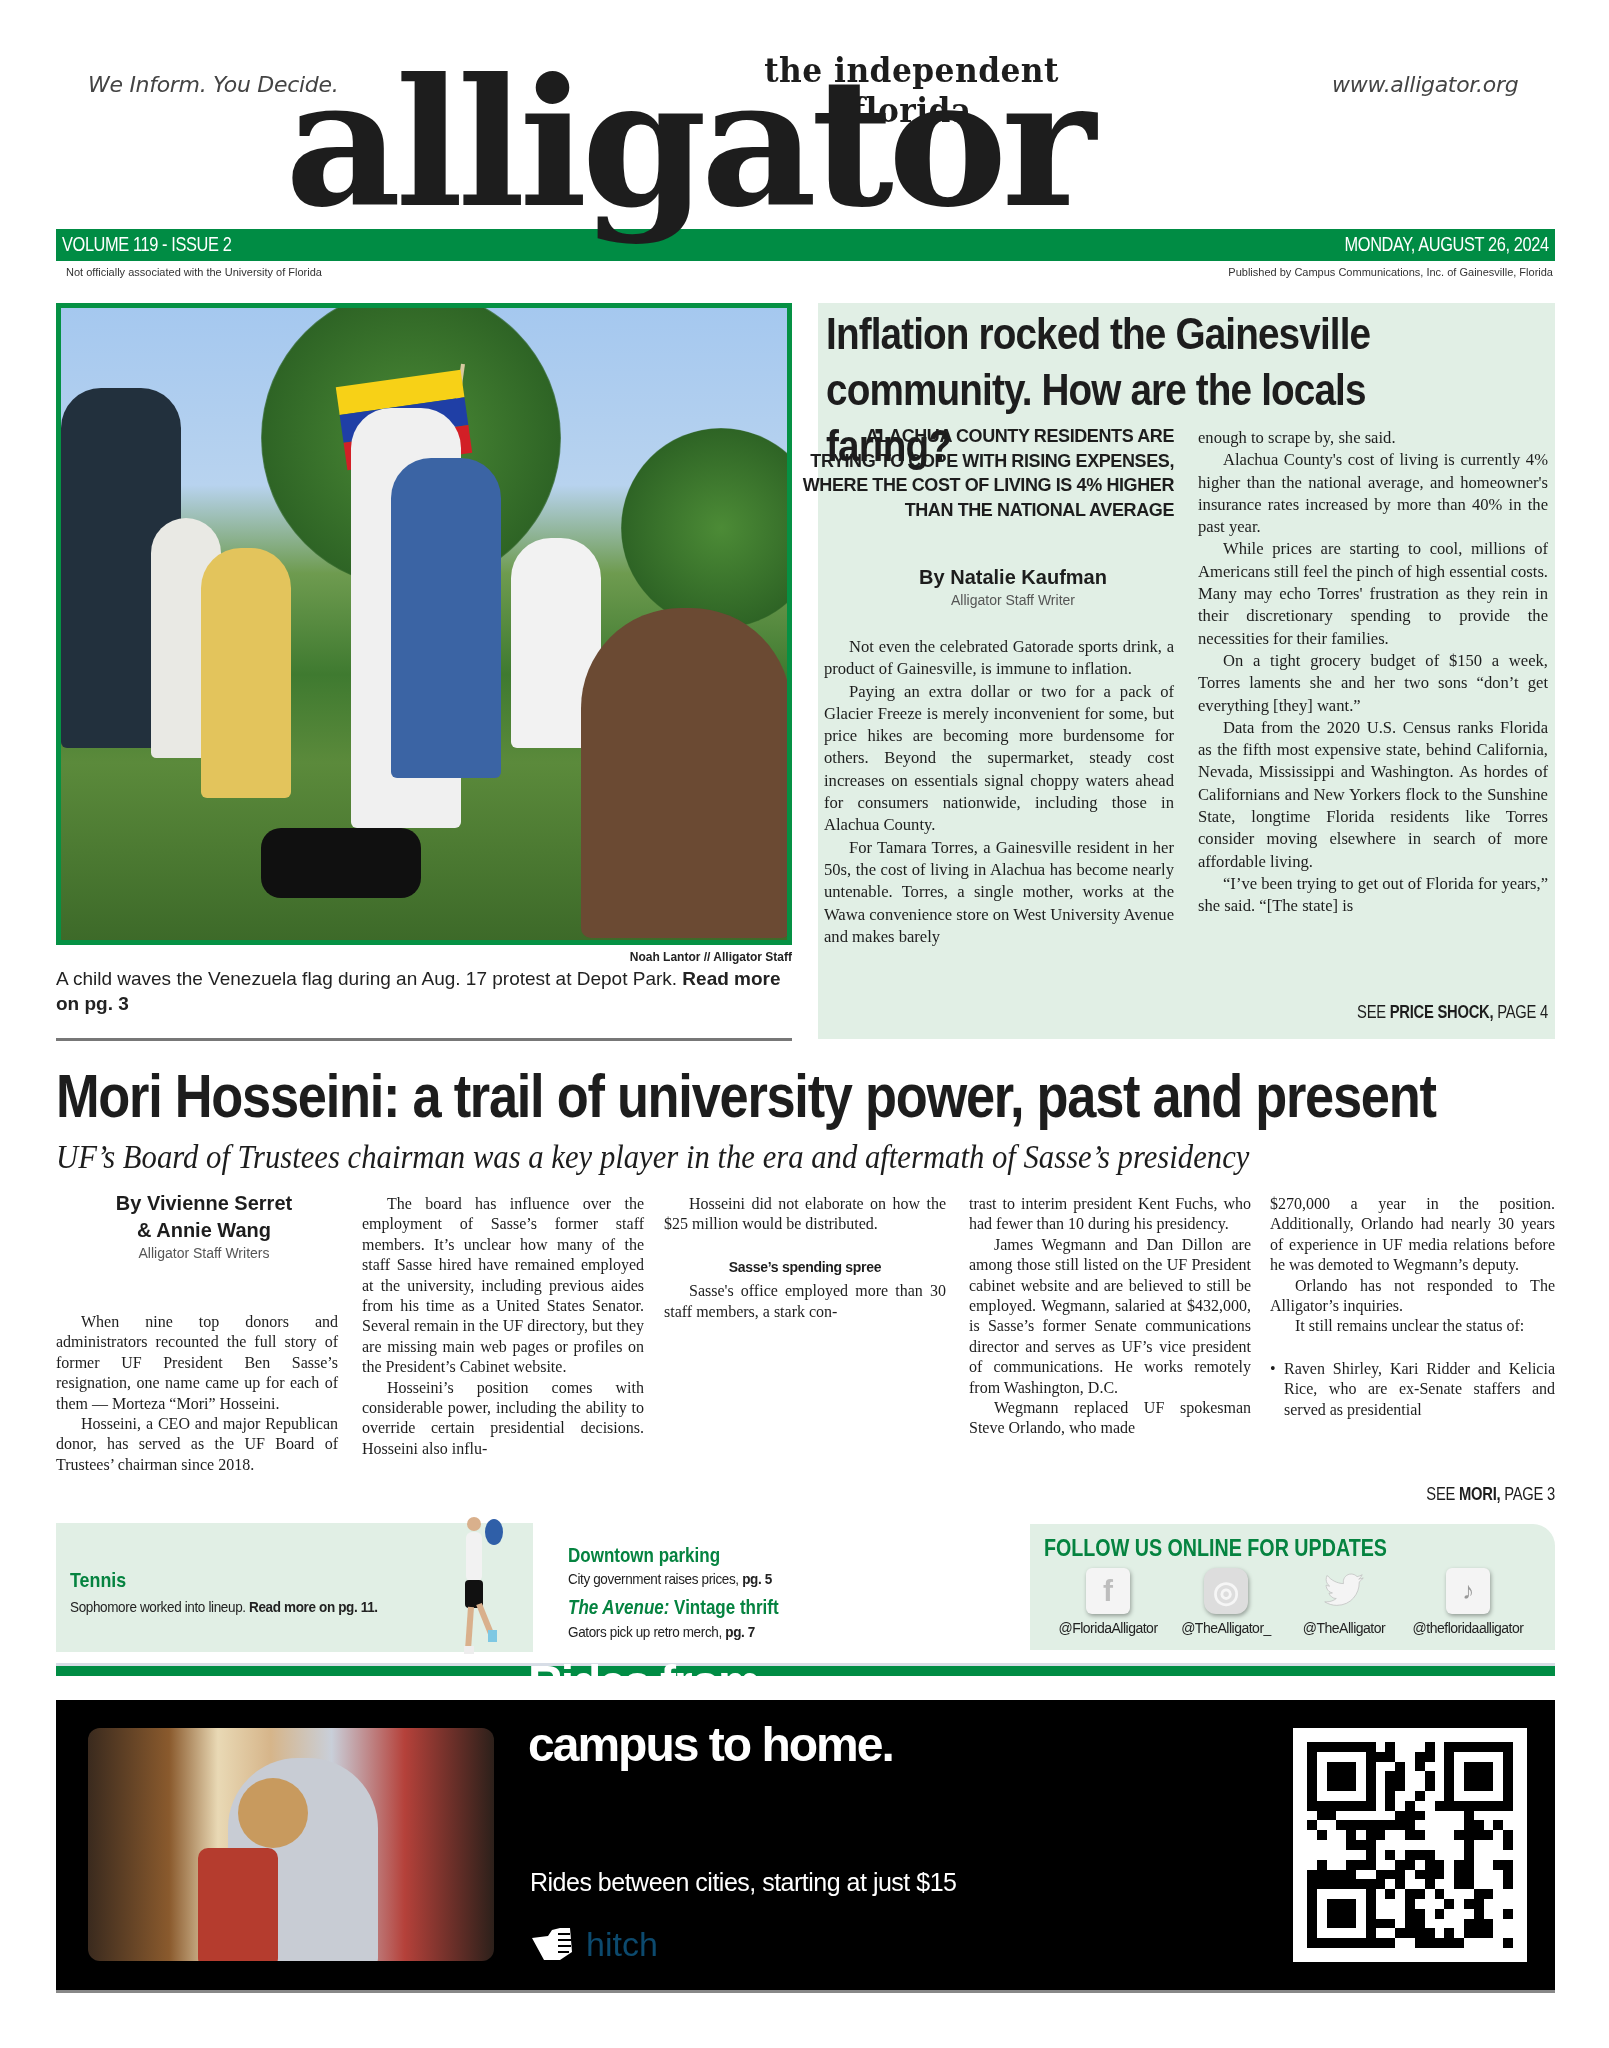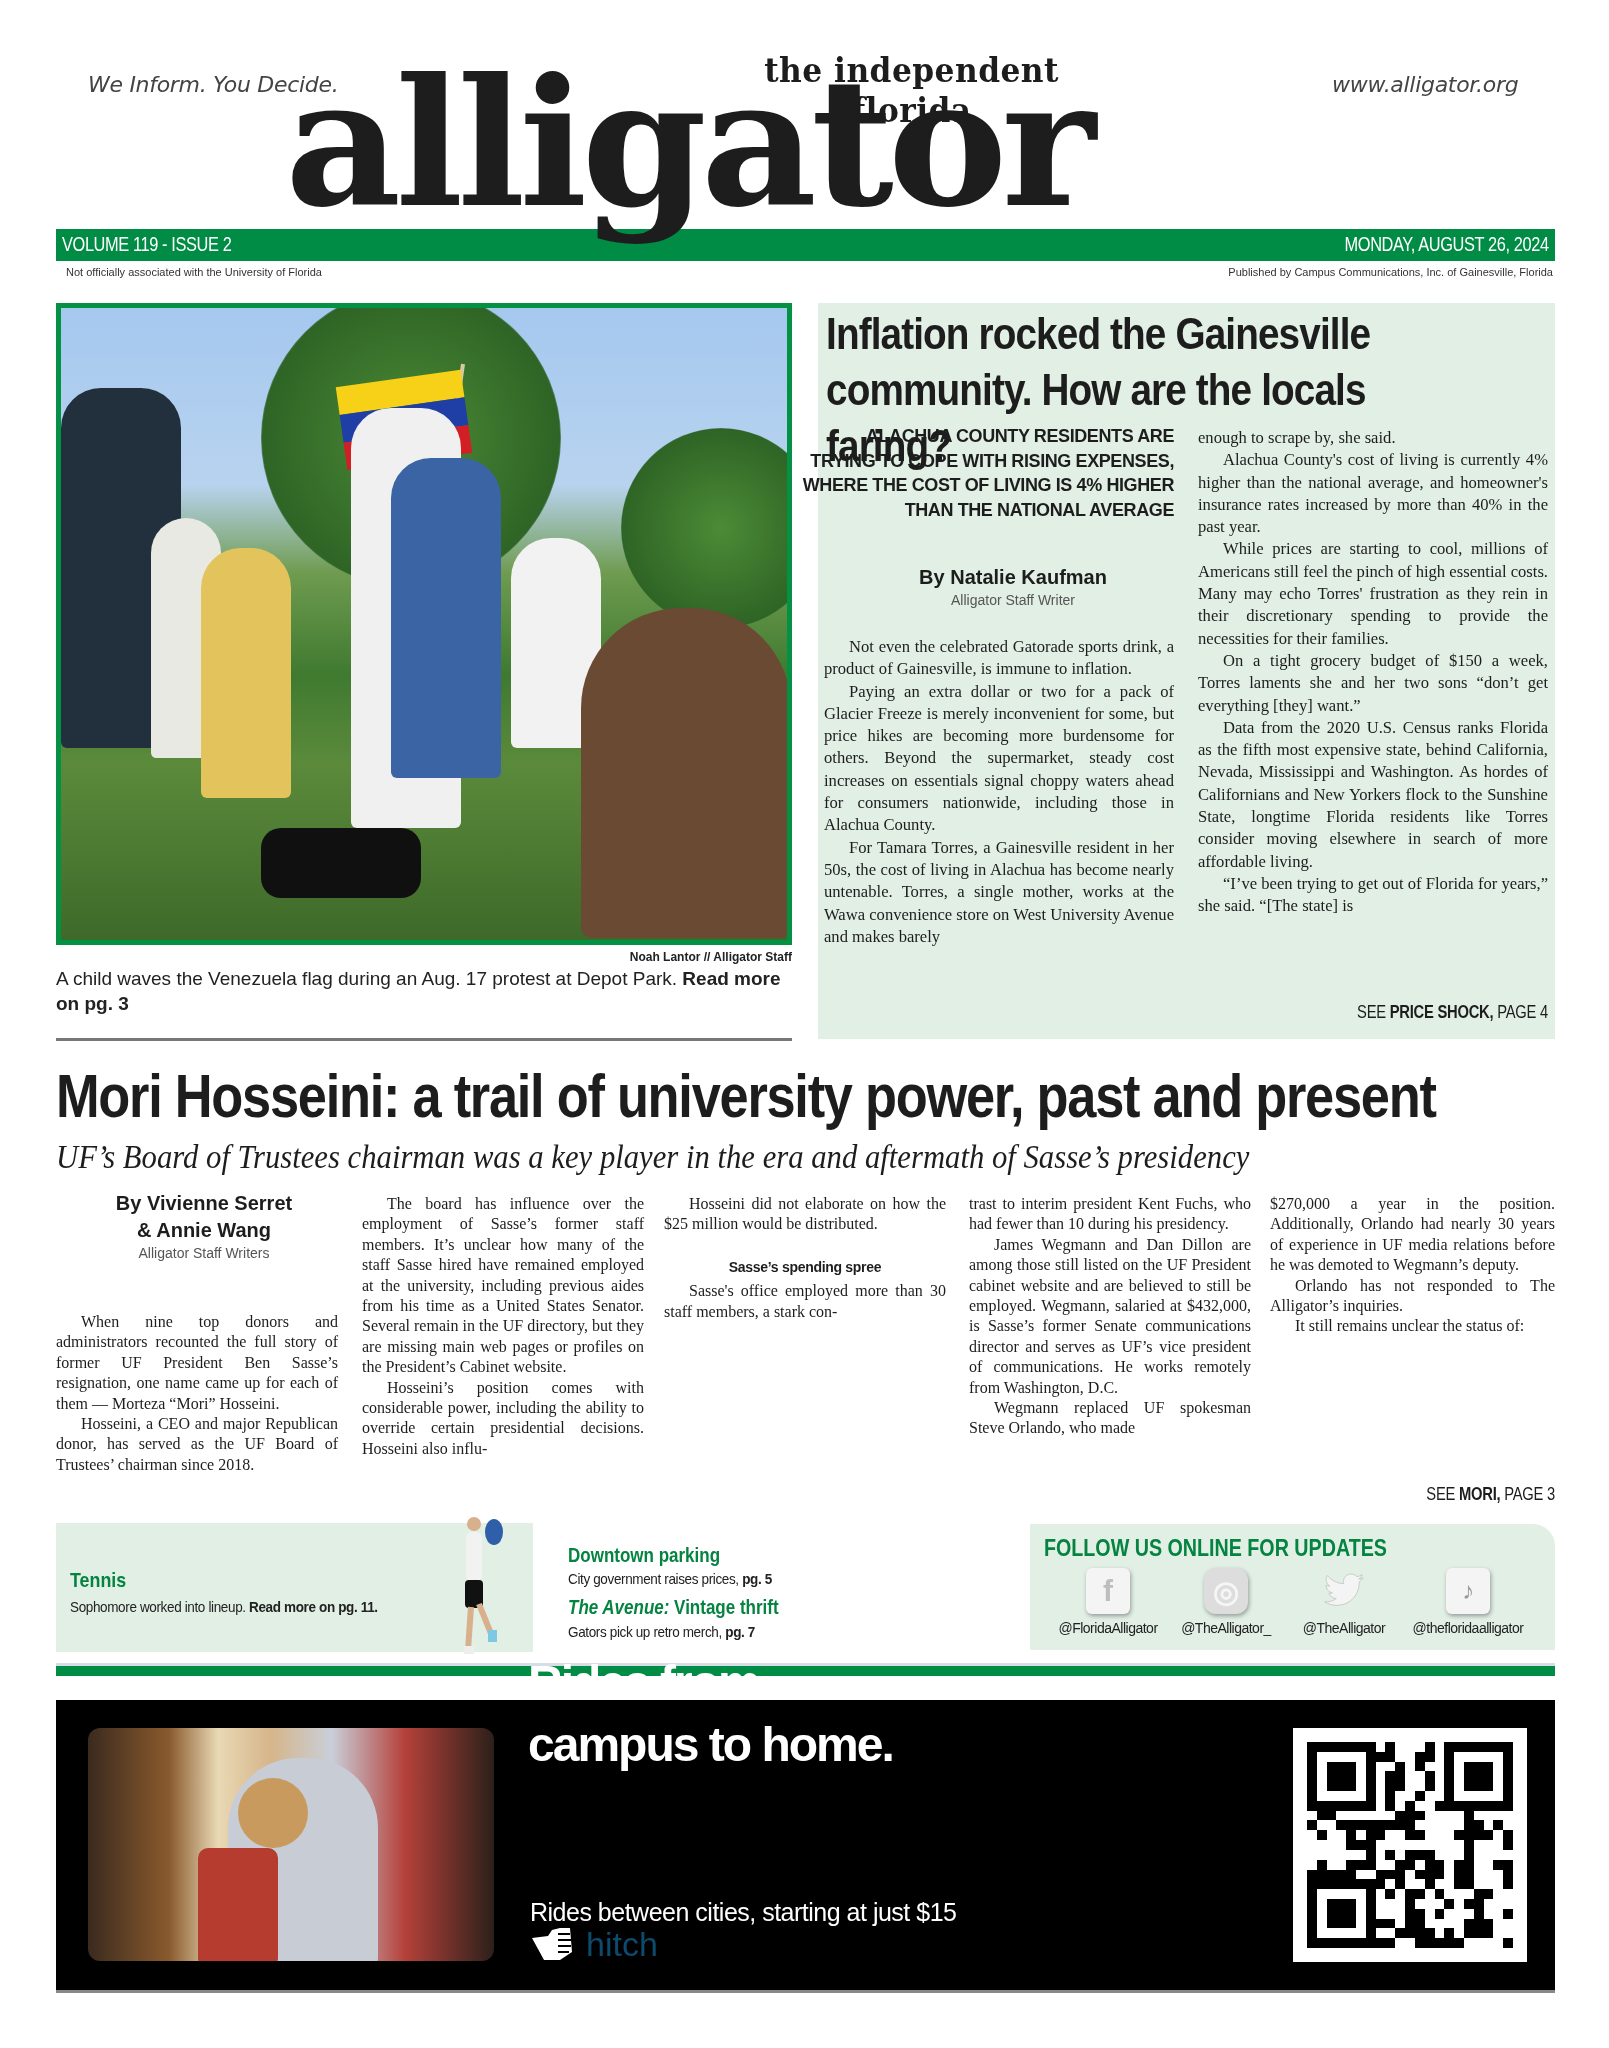--- a/index.html
+++ b/index.html
@@ -75,21 +75,21 @@
   .social-title { left: 1044px; top: 1534px; font-weight: bold; font-size: 24px; color: #058340; transform: scaleX(0.82); transform-origin: left; white-space: nowrap; }
   .social-item { top: 1568px; width: 128px; text-align: center; }
   .social-icon { width: 44px; height: 46px; margin: 0 auto; border-radius: 6px; background: #f4f4f4; box-shadow: 1px 2px 4px rgba(0,0,0,0.35); display: flex; align-items: center; justify-content: center; font-size: 30px; color: #bdbdbd; font-weight: bold; }
   .social-handle { margin-top: 6px; font-size: 14px; color: #222; letter-spacing: -0.5px; white-space: nowrap; }
   .green-rule { left: 56px; top: 1663px; width: 1499px; height: 13px; background: #008c44; border-top: 3px solid #d7dde6; }
 
   
   .ad { left: 56px; top: 1700px; width: 1499px; height: 293px; background: #000; border-bottom: 3px solid #888; }
   .ad-photo { left: 88px; top: 1728px; width: 406px; height: 233px; border-radius: 12px; overflow: hidden; background: linear-gradient(90deg, #3a2a1e 0%, #8a5a2d 20%, #e9d9b5 32%, #d6b58a 45%, #c9cfd9 60%, #b5413a 78%, #2c201a 100%); }
   .ad-head { left: 528px; top: 1652px; font-family: "Liberation Sans", sans-serif; font-size: 48px; line-height: 62px; color: #fff; letter-spacing: -2px; font-weight: bold; }
-  .ad-sub { left: 530px; top: 1868px; font-size: 25px; color: #fff; letter-spacing: -0.5px; margin-top: 30px; }
+  .ad-sub { left: 530px; top: 1868px; font-size: 25px; color: #fff; letter-spacing: -0.5px; }
   .ad-logo { left: 530px; top: 1924px; display: flex; align-items: center; gap: 10px; color: #0c4a6e; font-size: 34px; }
   .qr { left: 1293px; top: 1728px; width: 234px; height: 234px; background: #fff; padding: 14px; }
   .qr-grid { width: 100%; height: 100%; display: grid; grid-template-columns: repeat(21, 1fr); grid-template-rows: repeat(21, 1fr); }
   .qr-grid div.b { background: #000; }
 </style>
 </head>
 <body>
 
 <div class="abs tagline">We Inform. You Decide.</div>
 <div class="abs kicker">the independent florida</div>
@@ -177,20 +177,21 @@
 </div>
 <div class="abs body-col m-col m4">
   <p class="noindent">trast to interim president Kent Fuchs, who had fewer than 10 during his presidency.</p>
   <p>James Wegmann and Dan Dillon are among those still listed on the UF President cabinet website and are believed to still be employed. Wegmann, salaried at $432,000, is Sasse’s former Senate communications director and serves as UF’s vice president of communications. He works remotely from Washington, D.C.</p>
   <p>Wegmann replaced UF spokesman Steve Orlando, who made</p>
 </div>
 <div class="abs body-col m-col m5">
   <p class="noindent">$270,000 a year in the position. Additionally, Orlando had nearly 30 years of experience in UF media relations before he was demoted to Wegmann’s deputy.</p>
   <p>Orlando has not responded to The Alligator’s inquiries.</p>
   <p>It still remains unclear the status of:</p>
+  <p class="bullet">Raven Shirley, Kari Ridder and Kelicia Rice, who are ex-Senate staffers and served as presidential</p>
 </div>
 <div class="abs jump mori-jump">
   <span>SEE</span>
   <b>MORI,</b>
   <span>PAGE 3</span>
 </div>
 
 <div class="abs tennis-box"></div>
 <div class="abs tennis-title">Tennis</div>
 <div class="abs tennis-text">

